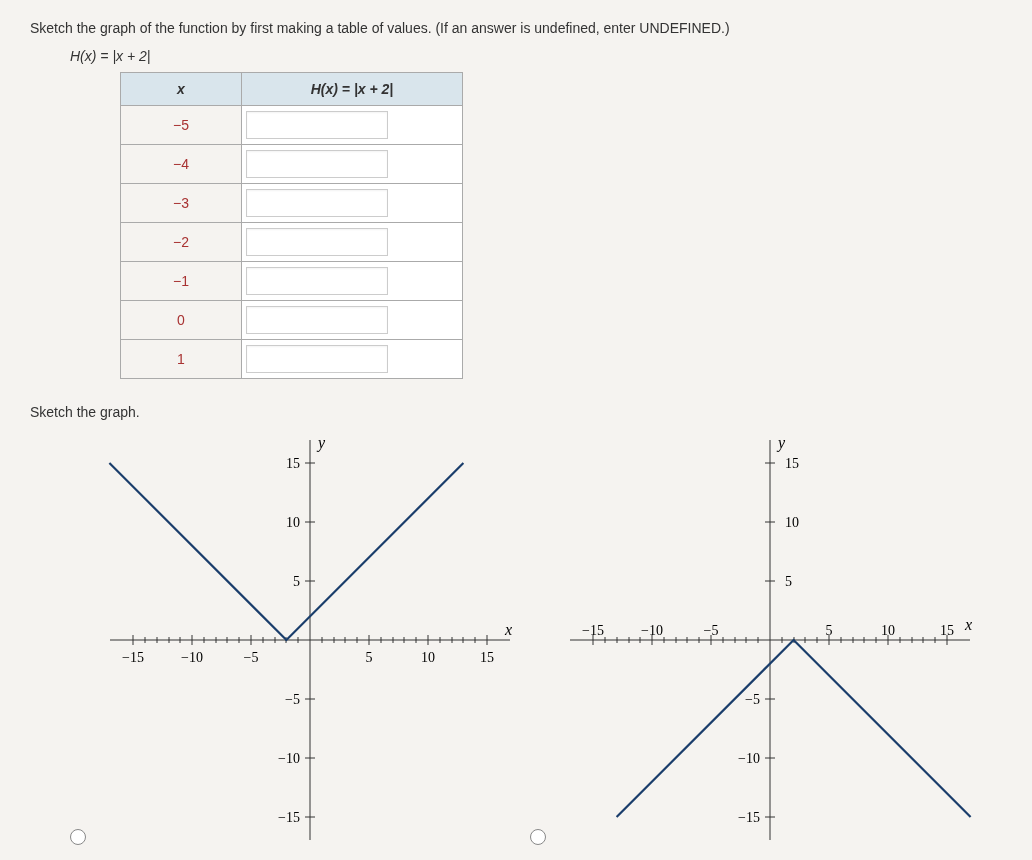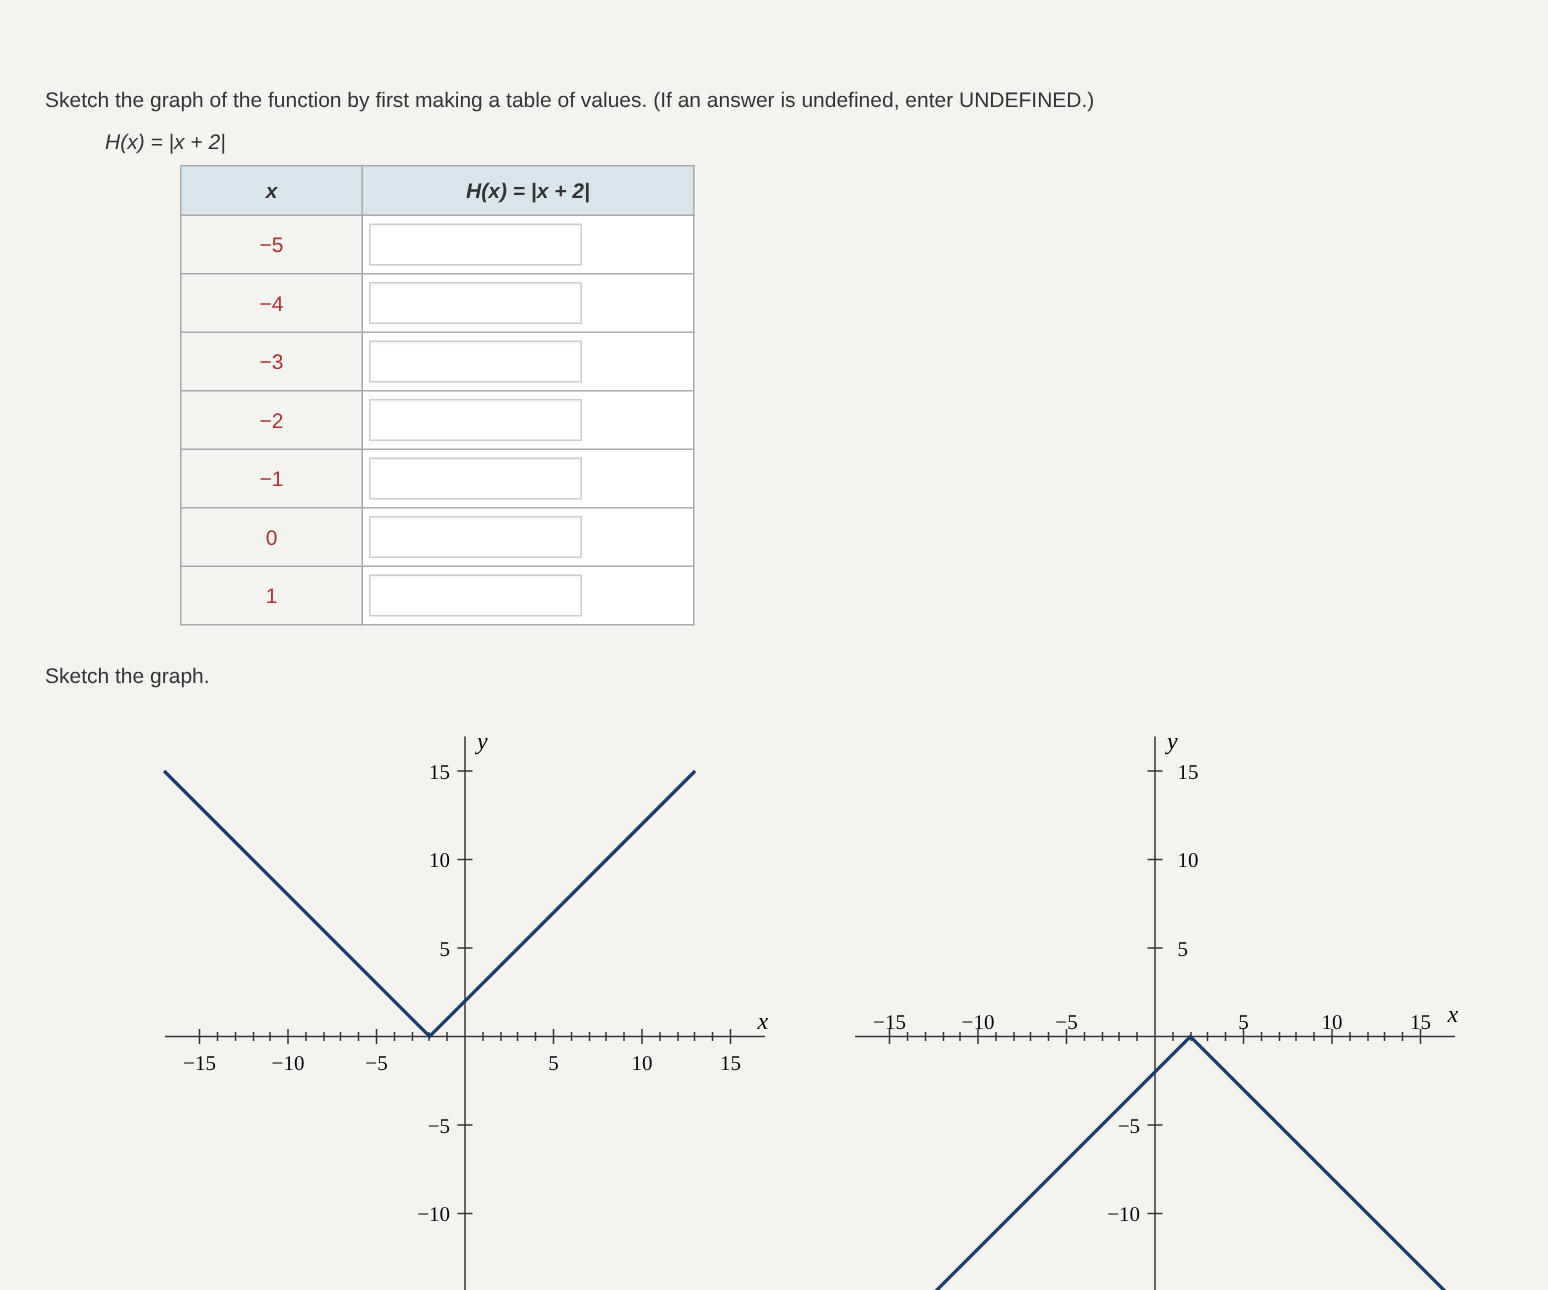--- a/index.html
+++ b/index.html
@@ -5,21 +5,20 @@
     body {
       font-family: Arial, Helvetica, sans-serif;
       background: #f5f3f0;
       margin: 0;
       padding: 20px 30px;
       color: #333;
       font-size: 14px;
     }
     .instructions {
       margin-bottom: 12px;
-      margin-top: 38px;
     }
     .formula {
       margin-left: 40px;
       font-style: italic;
       margin-bottom: 8px;
     }
     .table-container {
       margin-left: 90px;
     }
     table {
@@ -51,21 +50,21 @@
     }
     .ans-input {
       width: 140px;
       height: 26px;
       border: 1px solid #ccc;
       background: #fff;
       box-shadow: inset 0 1px 2px rgba(0,0,0,0.05);
     }
     .sketch-label {
       margin-top: 25px;
-      margin-bottom: 23px;
+      margin-bottom: 10px;
     }
     .graphs {
       display: flex;
       gap: 40px;
       margin-left: 70px;
     }
     .graph-box {
       position: relative;
     }
     .radio-dot {

